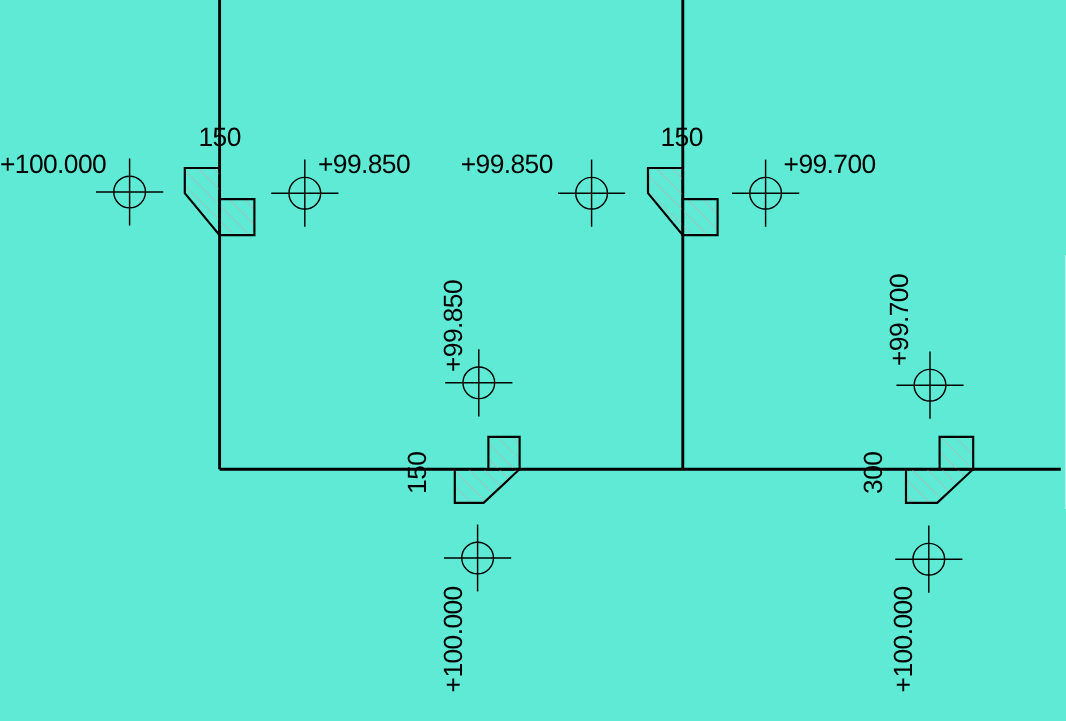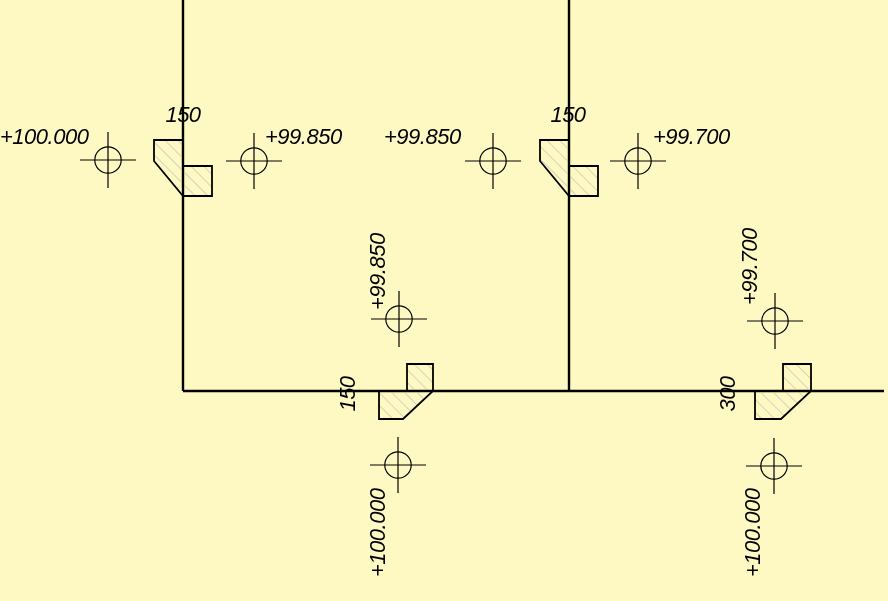--- a/index.html
+++ b/index.html
@@ -4,23 +4,22 @@
 <style>
   html, body {
     margin: 0;
     padding: 0;
     background: #ffffff;
   }
   .viewport {
     position: relative;
     width: 888px;
     height: 601px;
-    background: #fef9c3;
+    background: #5eead4;
     overflow: hidden;
-    font-style: italic;
   }
   svg { display: block; }
   .cad-text {
     font-family: "Liberation Sans", sans-serif;
     font-size: 22px;
     letter-spacing: -0.5px;
     fill: #000000;
   }
   .wall {
     stroke: #000000;

